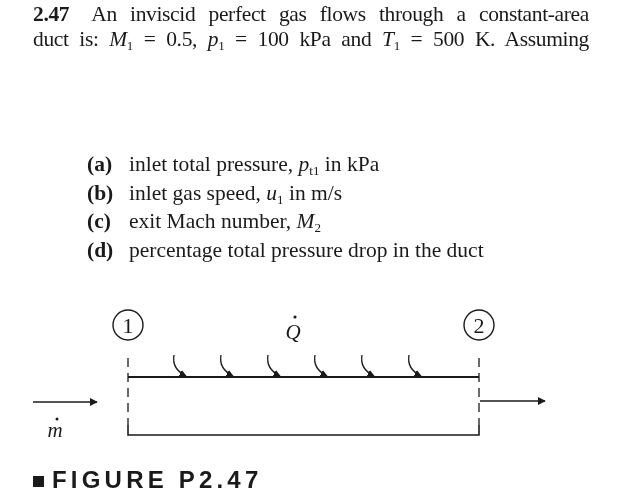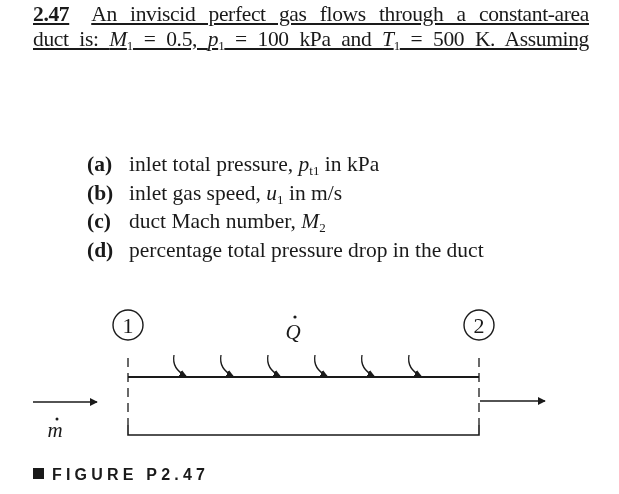--- a/index.html
+++ b/index.html
@@ -1,43 +1,43 @@
 <!DOCTYPE html>
 <html><head>
 <meta charset="utf-8">
 <style>
   html, body { margin:0; padding:0; background:#ffffff; }
   body { width:619px; height:494px; position:relative; overflow:hidden;
          font-family:"Liberation Serif", "DejaVu Serif", serif; color:#1a1a1a; }
   .para { position:absolute; left:33px; top:2px; width:556px; font-size:21.5px; line-height:25.2px;
           text-align:justify; letter-spacing:-0.35px; }
-  .para .line { display:block; white-space:nowrap; text-align-last:justify;text-decoration:underline; }
+  .para .line { display:block; white-space:nowrap; text-align-last:justify; }
   .pnum { font-weight:bold; margin-right:22px; }
   i { font-style:italic; }
   sub { font-size:13px; vertical-align:-4px; line-height:0; }
   .items { position:absolute; left:87px; top:150px; font-size:21.5px; line-height:28.5px; }
   .item { white-space:nowrap; }
   .item .lbl { font-weight:bold; display:inline-block; width:42px; }
   .fig { position:absolute; left:0; top:290px; }
   .caption { position:absolute; left:33px; top:466px; font-family:"Liberation Sans","DejaVu Sans",sans-serif;
-             font-weight:bold; font-size:16px; letter-spacing:4.2px; color:#1a1a1a; }
+             font-weight:bold; font-size:24px; letter-spacing:4.2px; color:#1a1a1a; }
   .caption .sq { display:inline-block; width:11px; height:11px; background:#1a1a1a; margin-right:8px; vertical-align:1px; }
 </style>
 </head>
 <body>
 
 <div class="para">
   <span class="line"><span class="pnum">2.47</span><span>An inviscid perfect gas flows through a constant-area</span></span>
   <span class="line"><span>duct is: </span><i>M</i><sub>1</sub><span> = 0.5, </span><i>p</i><sub>1</sub><span> = 100 kPa and </span><i>T</i><sub>1</sub><span> = 500 K. Assuming</span></span>
 </div>
 
 <div class="items">
   <div class="item"><span class="lbl">(a)</span><span>inlet total pressure, </span><i>p</i><sub>t1</sub><span> in kPa</span></div>
   <div class="item"><span class="lbl">(b)</span><span>inlet gas speed, </span><i>u</i><sub>1</sub><span> in m/s</span></div>
-  <div class="item"><span class="lbl">(c)</span><span>duct Mach number, </span><i>M</i><sub>2</sub><span></span></div>
+  <div class="item"><span class="lbl">(c)</span><span>exit Mach number, </span><i>M</i><sub>2</sub><span></span></div>
   <div class="item"><span class="lbl">(d)</span><span>percentage total pressure drop in the duct</span></div>
 </div>
 
 <svg class="fig" width="619" height="170" viewBox="0 290 619 170" xmlns="http://www.w3.org/2000/svg">
   <defs>
     <marker id="ah" viewBox="0 0 10 10" refX="9" refY="5" markerWidth="5.5" markerHeight="5.5" orient="auto">
       <path d="M0,0 L10,5 L0,10 z" fill="#1a1a1a"></path>
     </marker>
   </defs>
 

